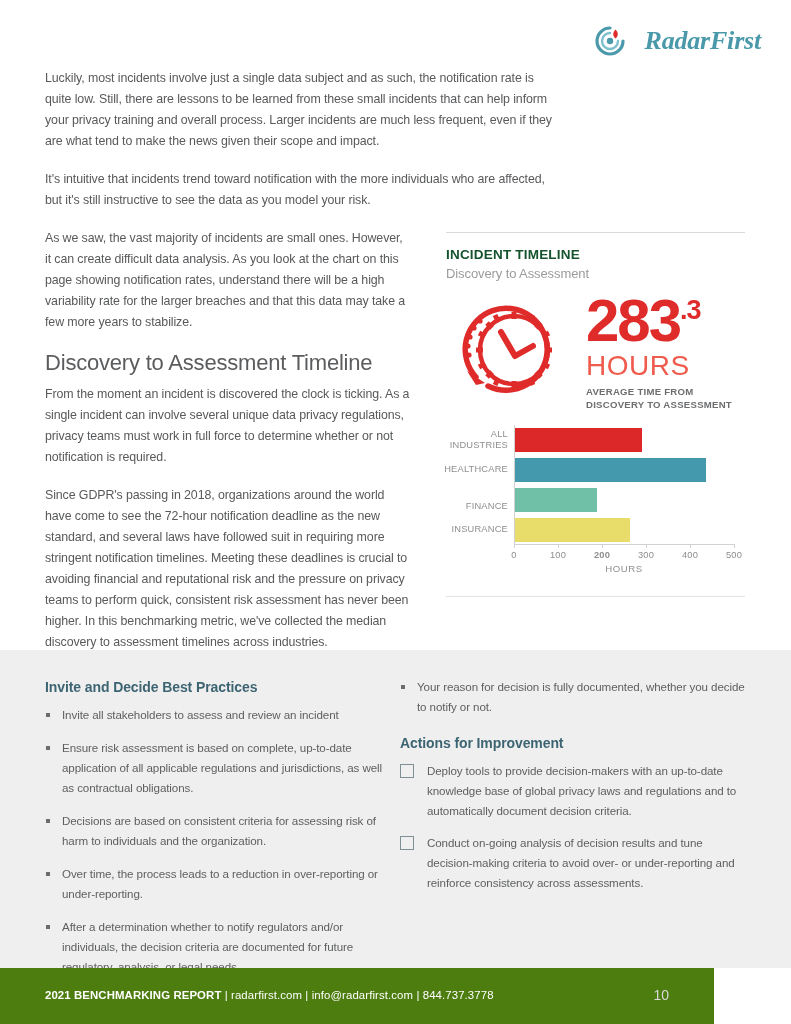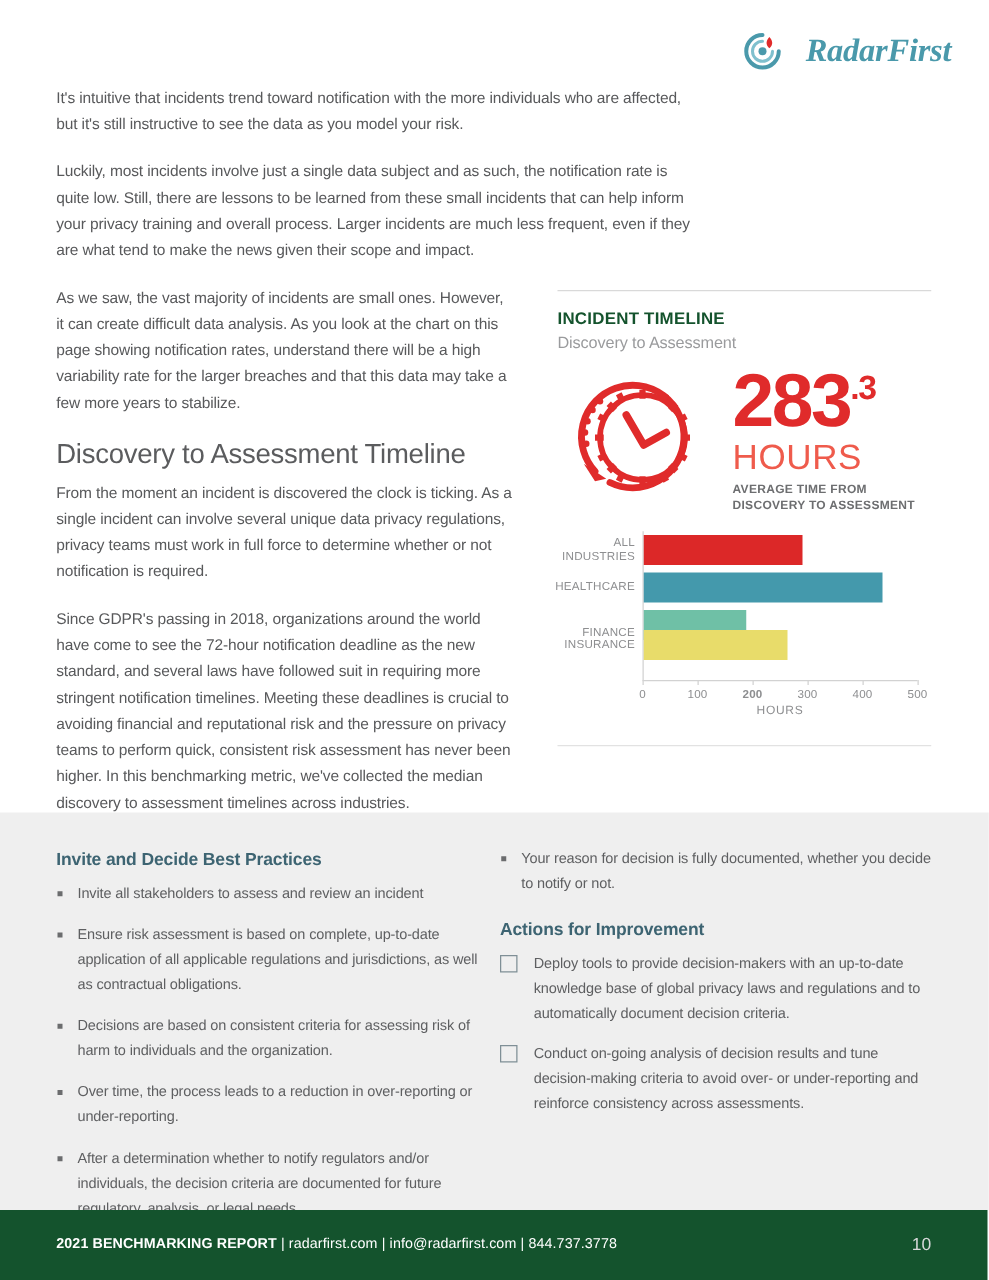--- a/index.html
+++ b/index.html
@@ -266,23 +266,23 @@
     height: 12px;
     border: 1px solid #7f8f96;
     background: transparent;
   }
 
   
   .footer {
     position: absolute;
     left: 0;
     top: 968px;
-    width: 790px;
+    width: 714px;
     height: 56px;
-    background: #14532d;
+    background: #4d7c0f;
   }
   .footer-inner {
     position: absolute;
     left: 45px;
     right: 45px;
     top: 19px;
     display: flex;
     justify-content: space-between;
     align-items: center;
   }
@@ -307,22 +307,22 @@
       <path d="M15 2 A13 13 0 1 0 28 15" fill="none" stroke="#4a99ab" stroke-width="3.2" stroke-linecap="round"></path>
       <path d="M15 7 A8 8 0 1 0 23 15" fill="none" stroke="#7fc0ce" stroke-width="2.4" stroke-linecap="round"></path>
       <circle cx="15" cy="15" r="3.2" fill="#4a99ab"></circle>
       <path d="M20.5 3.5 C23.5 6.5 23.5 10 20.5 12.5 C17.5 10 17.5 6.5 20.5 3.5 Z" fill="#e02b2b"></path>
     </svg>
   </span>
   <span class="logo-text">RadarFirst</span>
 </div>
 
 <div class="doc-body">
+  <p class="para wide">Luckily, most incidents involve just a single data subject and as such, the notification rate is quite low. Still, there are lessons to be learned from these small incidents that can help inform your privacy training and overall process. Larger incidents are much less frequent, even if they are what tend to make the news given their scope and impact.</p>
   <p class="para wide">It's intuitive that incidents trend toward notification with the more individuals who are affected, but it's still instructive to see the data as you model your risk.</p>
-  <p class="para wide">Luckily, most incidents involve just a single data subject and as such, the notification rate is quite low. Still, there are lessons to be learned from these small incidents that can help inform your privacy training and overall process. Larger incidents are much less frequent, even if they are what tend to make the news given their scope and impact.</p>
   <p class="para narrow">As we saw, the vast majority of incidents are small ones. However, it can create difficult data analysis. As you look at the chart on this page showing notification rates, understand there will be a high variability rate for the larger breaches and that this data may take a few more years to stabilize.</p>
   <h2 class="section-title">Discovery to Assessment Timeline</h2>
   <p class="para narrow">From the moment an incident is discovered the clock is ticking. As a single incident can involve several unique data privacy regulations, privacy teams must work in full force to determine whether or not notification is required.</p>
   <p class="para narrow">Since GDPR's passing in 2018, organizations around the world have come to see the 72-hour notification deadline as the new standard, and several laws have followed suit in requiring more stringent notification timelines. Meeting these deadlines is crucial to avoiding financial and reputational risk and the pressure on privacy teams to perform quick, consistent risk assessment has never been higher. In this benchmarking metric, we've collected the median discovery to assessment timelines across industries.</p>
 </div>
 
 <div class="panel">
   <div class="panel-rule"></div>
   <div class="panel-title">INCIDENT TIMELINE</div>
   <div class="panel-sub">Discovery to Assessment</div>
@@ -387,21 +387,21 @@
           <div class="bar" style="width: 127.16px; background: rgb(220, 40, 40);"></div>
         </div>
         <div class="bar-row" style="top: 33px;">
           <div class="bar-label">HEALTHCARE</div>
           <div class="bar" style="width: 190.96px; background: rgb(68, 153, 172);"></div>
         </div>
         <div class="bar-row" style="top: 63px; align-items: flex-end;">
           <div class="bar-label">FINANCE</div>
           <div class="bar" style="width: 81.84px; background: rgb(111, 192, 166);"></div>
         </div>
-        <div class="bar-row" style="top: 79px;">
+        <div class="bar-row" style="top: 93px;">
           <div class="bar-label">INSURANCE</div>
           <div class="bar" style="width: 114.84px; background: rgb(232, 220, 106);"></div>
         </div>
       </div>
     <div class="axis" id="chart-axis">
         <div class="tick" style="left: 0px;"></div>
         <div class="tick-label" style="left: 0px;">0</div>
         <div class="tick" style="left: 44px;"></div>
         <div class="tick-label" style="left: 44px;">100</div>
         <div class="tick" style="left: 88px;"></div>

